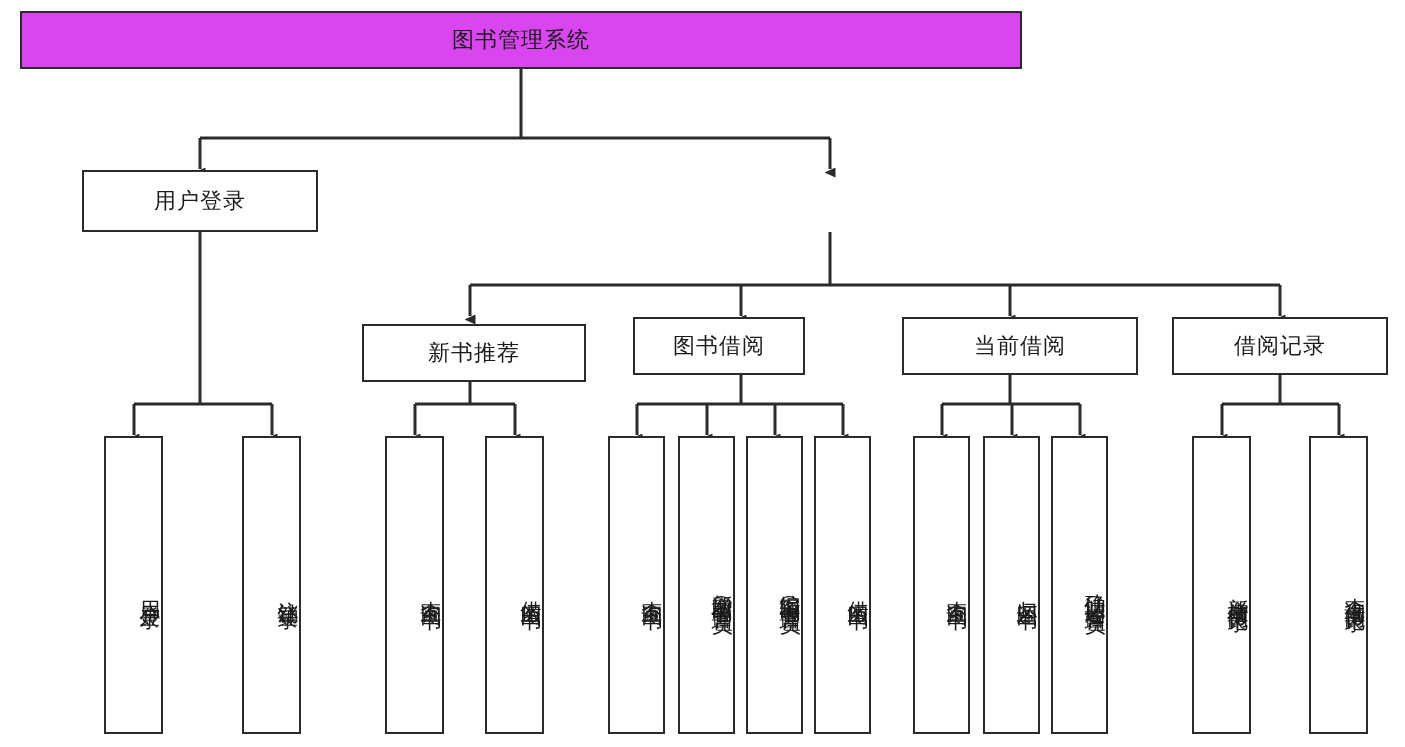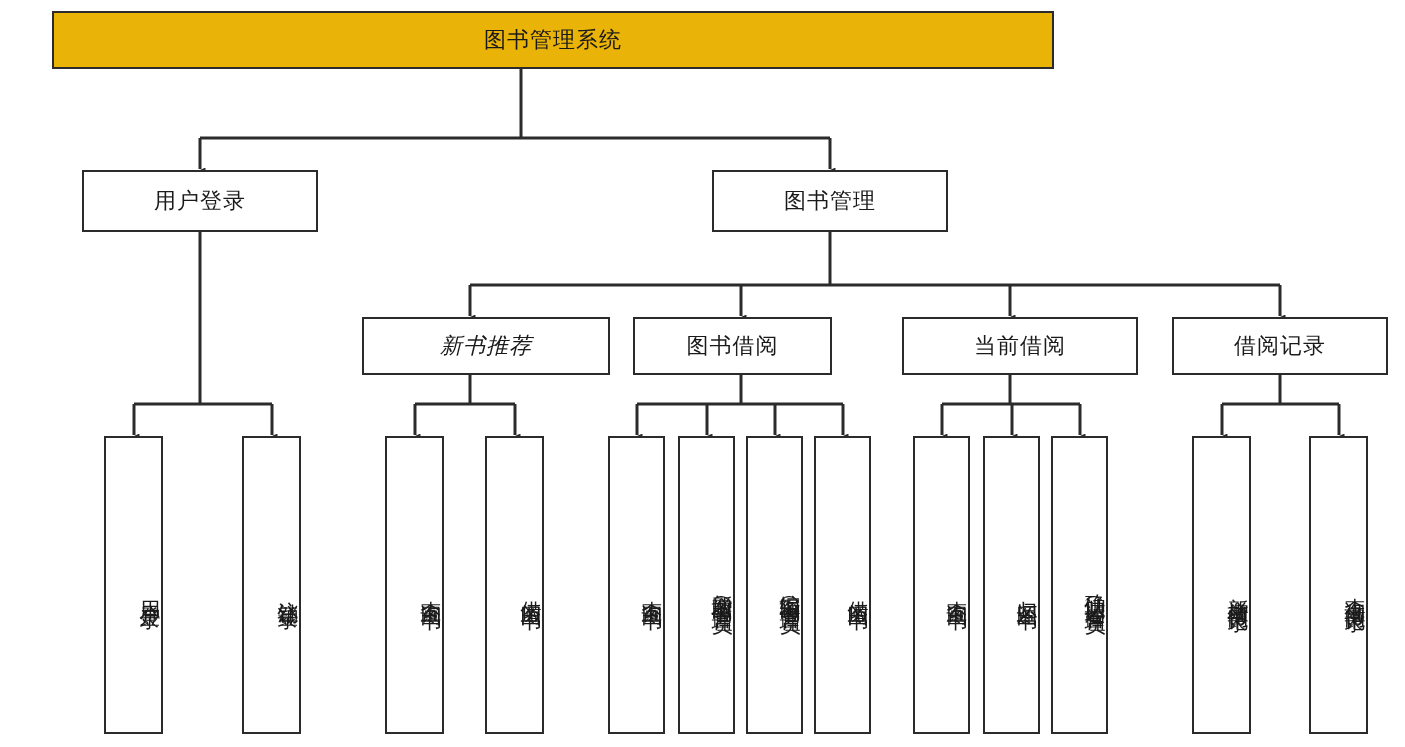--- a/index.html
+++ b/index.html
@@ -108,35 +108,32 @@
         <path d="M942 404 L942 435" stroke="#2b2b2b" stroke-width="3" fill="none" marker-end="url(#arrow)"></path>
         <path d="M1012 404 L1012 435" stroke="#2b2b2b" stroke-width="3" fill="none" marker-end="url(#arrow)"></path>
         <path d="M1080 404 L1080 435" stroke="#2b2b2b" stroke-width="3" fill="none" marker-end="url(#arrow)"></path>
         <path d="M1280 375 L1280 404" stroke="#2b2b2b" stroke-width="3" fill="none"></path>
         <path d="M1222 404 L1339 404" stroke="#2b2b2b" stroke-width="3" fill="none"></path>
         <path d="M1222 404 L1222 435" stroke="#2b2b2b" stroke-width="3" fill="none" marker-end="url(#arrow)"></path>
         <path d="M1339 404 L1339 435" stroke="#2b2b2b" stroke-width="3" fill="none" marker-end="url(#arrow)"></path>
       </g>
   </svg>
 
-  <div class="node horiz" id="n-root" style="left: 20px; top: 11px; width: 1002px; height: 58px; border-color: rgb(43, 43, 43); background: #eab308; color: rgb(26, 26, 26); margin-left: 32px;">
+  <div class="node horiz" id="n-root" style="left: 20px; top: 11px; width: 1002px; height: 58px; border-color: rgb(43, 43, 43); background: #d946ef; color: rgb(26, 26, 26);">
     <span class="label">图书管理系统</span>
   </div>
 
   <div class="node horiz" id="n-user-login" style="left: 82px; top: 170px; width: 236px; height: 62px; border-color: rgb(43, 43, 43); background: rgb(255, 255, 255); color: rgb(26, 26, 26);">
     <span class="label">用户登录</span>
   </div>
-  <div class="node horiz" id="n-book-management" style="left: 712px; top: 170px; width: 236px; height: 62px; border-color: rgb(43, 43, 43); background: rgb(255, 255, 255); color: rgb(26, 26, 26);">
-    <span class="label">图书管理</span>
-  </div>
 
-  <div class="node horiz" id="n-new-book-recommend" style="left: 362px; top: 317px; width: 248px; height: 58px; border-color: rgb(43, 43, 43); background: rgb(255, 255, 255); color: rgb(26, 26, 26); font-style: italic;">
+  <div class="node horiz" id="n-new-book-recommend" style="left: 362px; top: 324px; width: 224px; height: 58px; border-color: rgb(43, 43, 43); background: rgb(255, 255, 255); color: rgb(26, 26, 26);">
     <span class="label">新书推荐</span>
   </div>
-  <div class="node horiz" id="n-book-borrow" style="left: 633px; top: 317px; width: 199px; height: 58px; border-color: rgb(43, 43, 43); background: rgb(255, 255, 255); color: rgb(26, 26, 26);">
+  <div class="node horiz" id="n-book-borrow" style="left: 633px; top: 317px; width: 172px; height: 58px; border-color: rgb(43, 43, 43); background: rgb(255, 255, 255); color: rgb(26, 26, 26);">
     <span class="label">图书借阅</span>
   </div>
   <div class="node horiz" id="n-current-borrow" style="left: 902px; top: 317px; width: 236px; height: 58px; border-color: rgb(43, 43, 43); background: rgb(255, 255, 255); color: rgb(26, 26, 26);">
     <span class="label">当前借阅</span>
   </div>
   <div class="node horiz" id="n-borrow-record" style="left: 1172px; top: 317px; width: 216px; height: 58px; border-color: rgb(43, 43, 43); background: rgb(255, 255, 255); color: rgb(26, 26, 26);">
     <span class="label">借阅记录</span>
   </div>
 
   <div class="node vert" id="n-leaf-user-login" style="left: 104px; top: 436px; width: 59px; height: 298px; border-color: rgb(43, 43, 43); background: rgb(255, 255, 255); color: rgb(26, 26, 26);">

